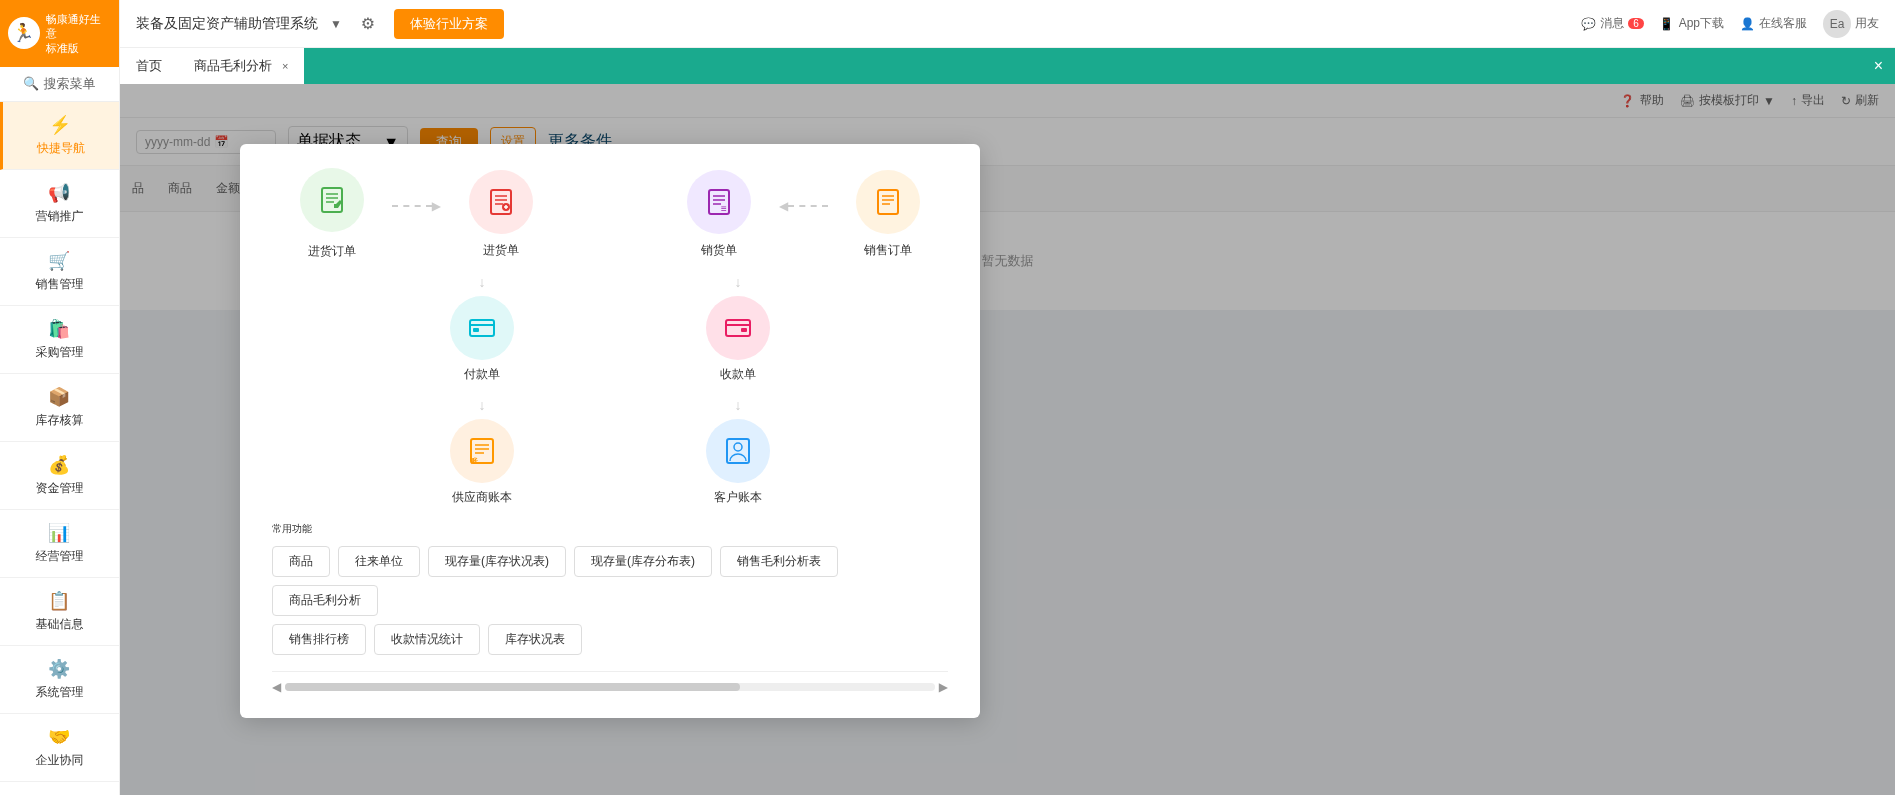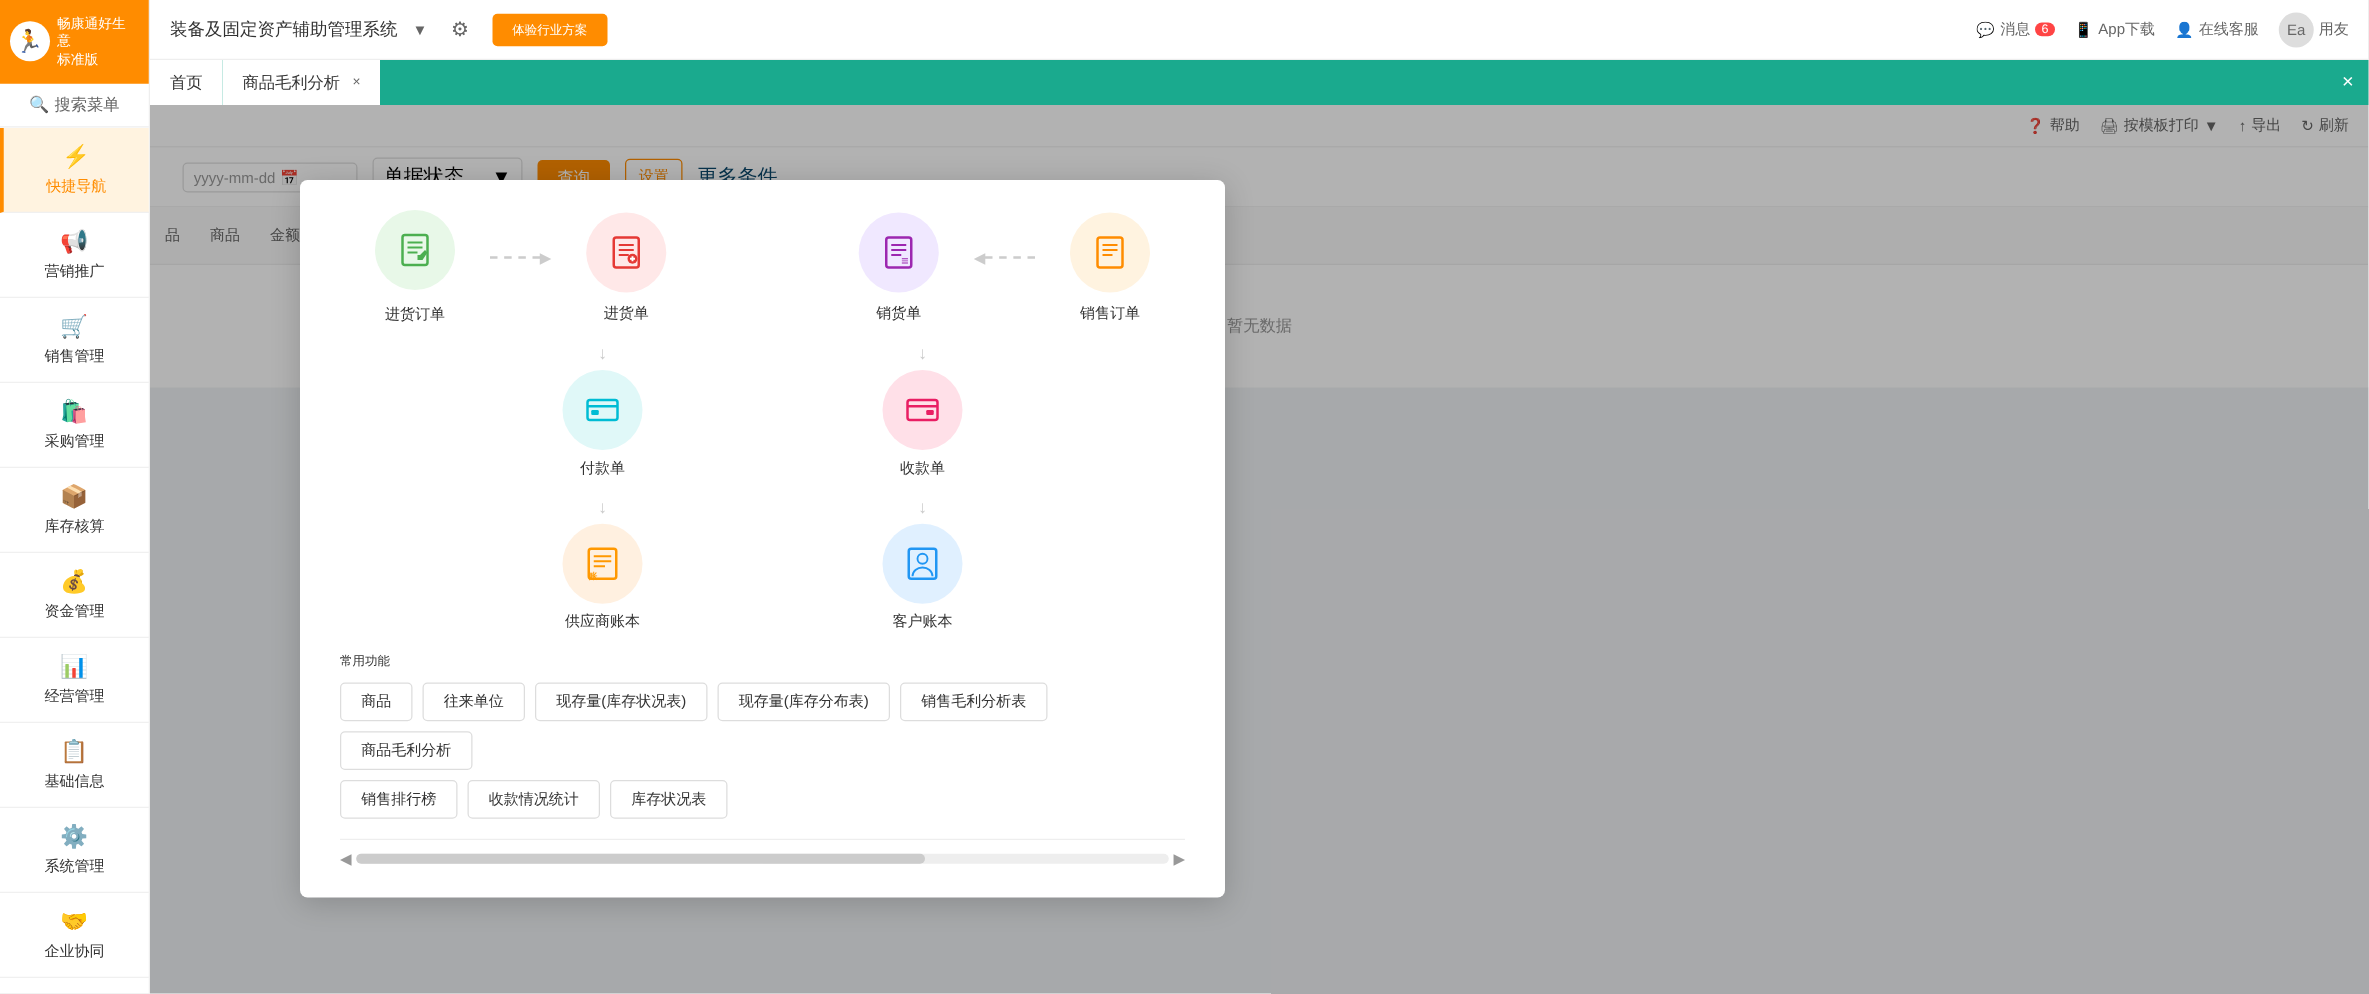--- a/index.html
+++ b/index.html
@@ -18,21 +18,21 @@
     .nav-item { width: 100%; padding: 12px 8px; display: flex; flex-direction: column; align-items: center; gap: 4px; cursor: pointer; color: #333; font-size: 12px; border-bottom: 1px solid #f0f0f0; }
     .nav-item.active { background: #fff3e0; color: #ff8c00; border-left: 3px solid #ff8c00; }
     .nav-item .nav-icon { font-size: 18px; }
 
     
     .main-area { flex: 1; display: flex; flex-direction: column; overflow: hidden; }
     .top-header { height: 48px; background: #fff; border-bottom: 1px solid #eee; display: flex; align-items: center; padding: 0 16px; gap: 12px; }
     .system-title { font-size: 14px; color: #333; font-weight: 500; }
     .header-dropdown { font-size: 12px; color: #666; cursor: pointer; }
     .header-gear { width: 28px; height: 28px; display: flex; align-items: center; justify-content: center; color: #666; cursor: pointer; font-size: 16px; }
-    .header-btn { background: #ff8c00; color: #fff; border: none; padding: 6px 16px; border-radius: 4px; cursor: pointer; font-size: 10px; }
+    .header-btn { background: #ff8c00; color: #fff; border: none; padding: 6px 16px; border-radius: 4px; cursor: pointer; font-size: 13px; }
     .header-right { margin-left: auto; display: flex; align-items: center; gap: 16px; color: #666; font-size: 12px; }
     .header-right-item { display: flex; align-items: center; gap: 4px; cursor: pointer; }
     .badge { background: #ff4444; color: #fff; border-radius: 10px; padding: 0 5px; font-size: 10px; }
     .user-avatar { width: 28px; height: 28px; border-radius: 50%; background: #ddd; display: flex; align-items: center; justify-content: center; font-size: 12px; }
 
     
     .tab-bar { height: 36px; background: #1aaa8e; display: flex; align-items: center; padding: 0 0; }
     .tab-item { height: 100%; padding: 0 16px; display: flex; align-items: center; gap: 6px; cursor: pointer; font-size: 13px; color: #fff; text-align: center; }
     .tab-item.tab-home { background: #fff; color: #333; }
     .tab-item.tab-active { background: #fff; color: #333; }
@@ -41,21 +41,21 @@
 
     
     .content-area { flex: 1; overflow: hidden; position: relative; background: #f0f2f5; }
 
     
     .toolbar { background: #fff; padding: 8px 16px; display: flex; align-items: center; gap: 12px; border-bottom: 1px solid #eee; }
     .toolbar-btn { display: flex; align-items: center; gap: 4px; color: #666; font-size: 12px; cursor: pointer; }
 
     
     .filter-row { background: #fff; padding: 8px 16px; display: flex; align-items: center; gap: 12px; border-bottom: 1px solid #eee; flex-wrap: wrap; }
-    .filter-input { border: 1px solid #ddd; padding: 4px 8px; border-radius: 4px; font-size: 12px; width: 140px; color: #999; display: flex; align-items: center; gap: 4px; margin-left: 10px; }
+    .filter-input { border: 1px solid #ddd; padding: 4px 8px; border-radius: 4px; font-size: 12px; width: 140px; color: #999; display: flex; align-items: center; gap: 4px; }
     .filter-select { border: 1px solid #ddd; padding: 4px 8px; border-radius: 4px; font-size: 16px; width: 120px; display: flex; align-items: flex-end; justify-content: space-between; }
     .filter-query-btn { background: #ff8c00; color: #fff; border: none; padding: 5px 16px; border-radius: 4px; cursor: pointer; font-size: 13px; }
     .filter-set-btn { background: #fff; color: #ff8c00; border: 1px solid #ff8c00; padding: 5px 10px; border-radius: 4px; cursor: pointer; font-size: 12px; }
     .more-conditions { color: #0c4a6e; font-size: 16px; cursor: pointer; }
 
     
     .table-area { background: #fff; margin: 0; overflow: auto; }
     .table-header { display: flex; background: #fafafa; border-bottom: 1px solid #eee; padding: 8px 0; }
     .th { padding: 6px 12px; font-size: 12px; color: #666; text-align: center; white-space: nowrap; }
     .no-data { text-align: center; padding: 40px; color: #999; font-size: 13px; }

